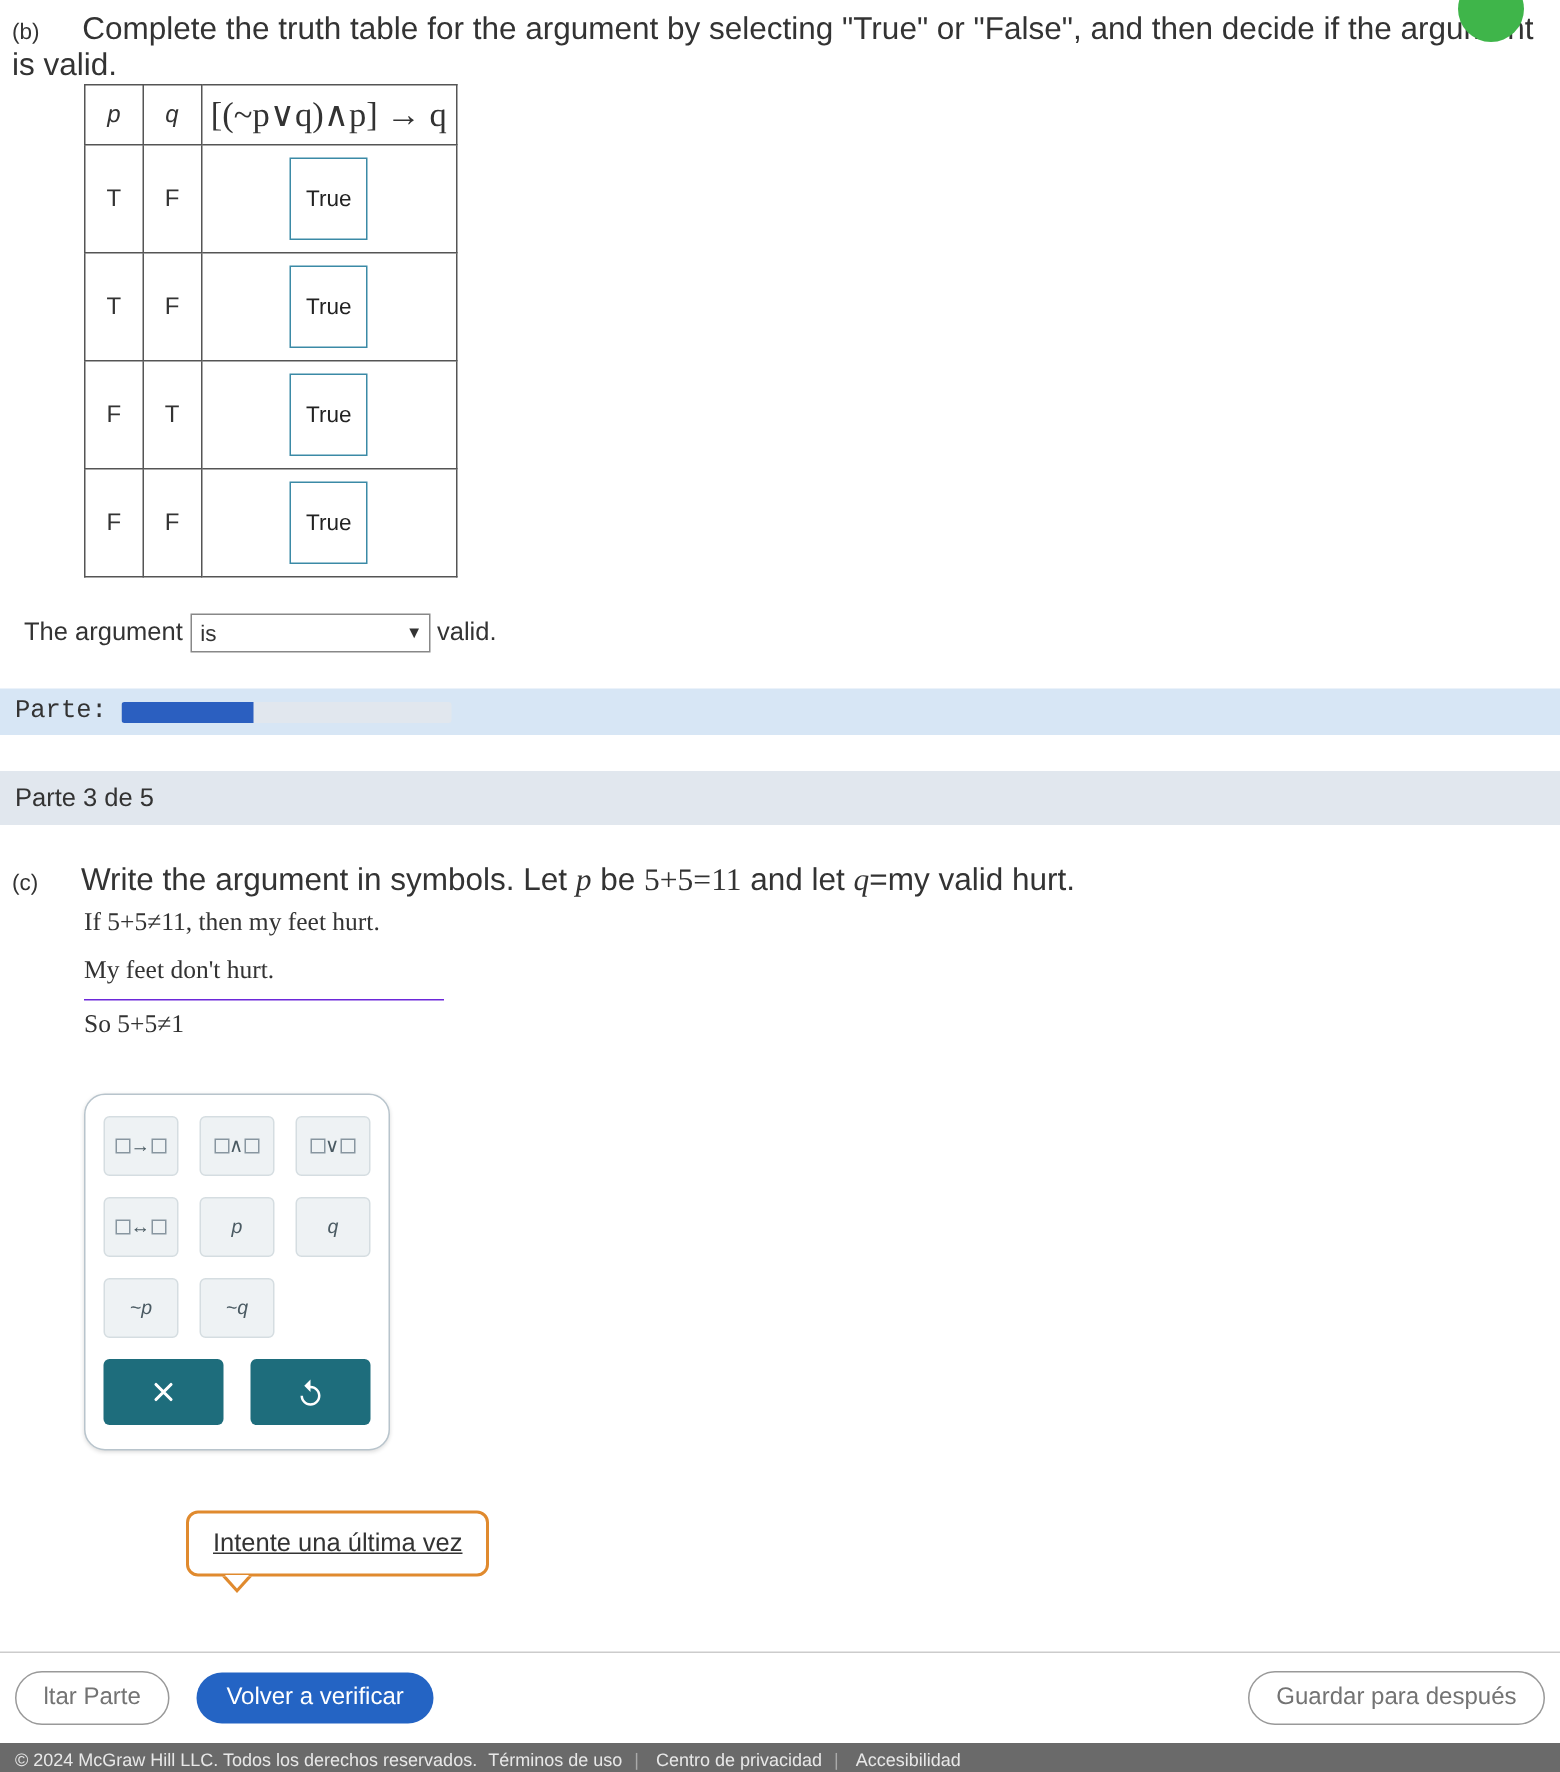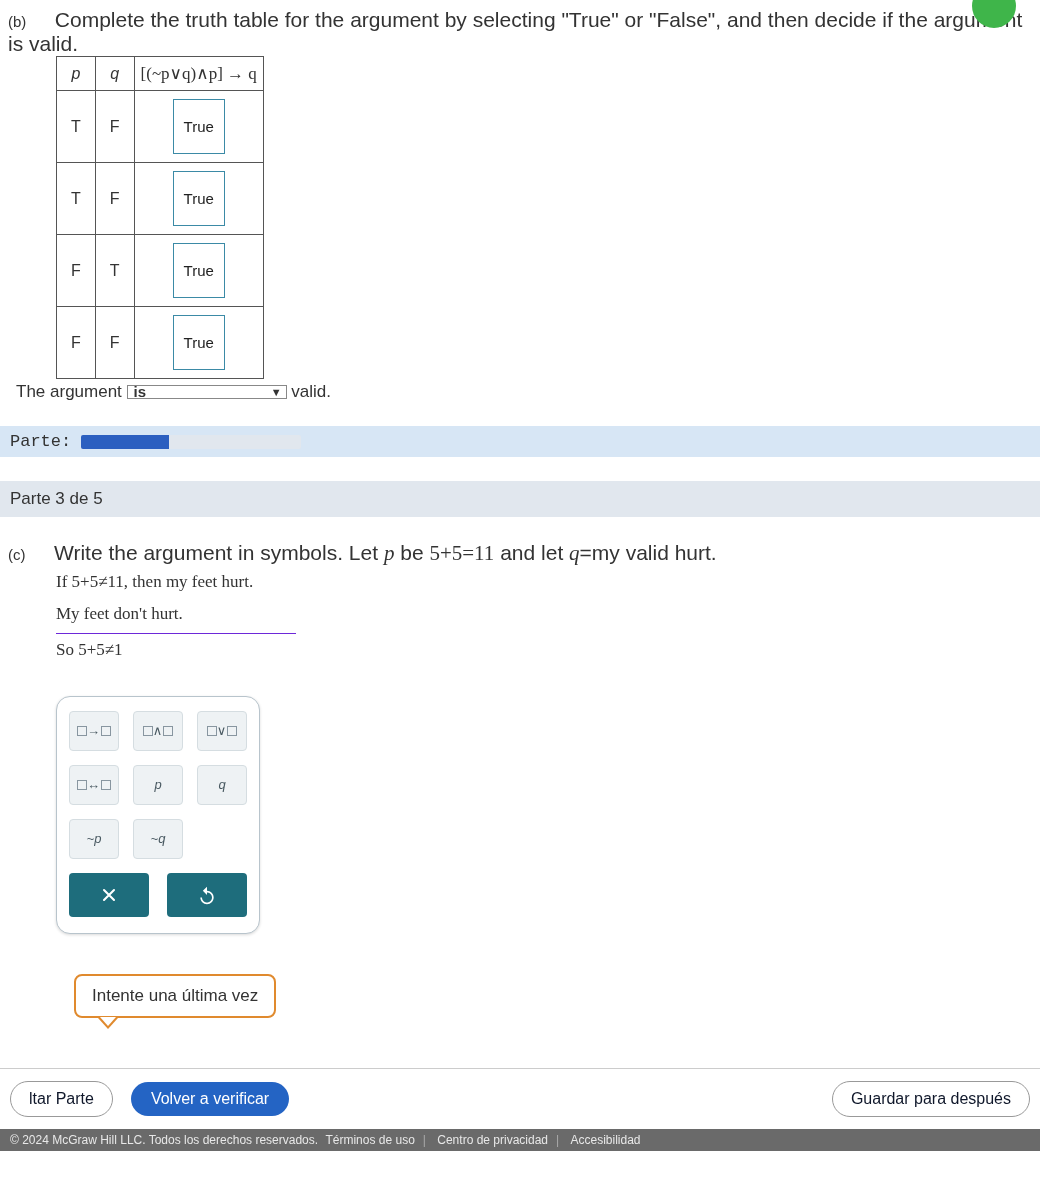--- a/index.html
+++ b/index.html
@@ -5,27 +5,27 @@
   * { box-sizing: border-box; margin: 0; padding: 0; }
   body { font-family: Arial, Helvetica, sans-serif; background: #fff; color: #333; width: 1040px; }
   .content { padding: 8px 8px 0 8px; }
   .part-label { font-size: 15px; color: #333; }
   .part-text { font-size: 21px; color: #333; margin: 4px 0 20px 24px; }
   .inline-pl { display:inline; }
 
   table.truth { border-collapse: collapse; margin-left: 48px; }
   table.truth th, table.truth td { border: 1px solid #555; text-align: center; font-size: 16px; }
   table.truth th { padding: 6px 12px; font-weight: normal; font-style: italic; }
-  table.truth th.formula { font-style: normal; padding: 6px 6px; font-family: 'Times New Roman', serif; font-size:17px;text-align:center; }
+  table.truth th.formula { font-style: normal; padding: 6px 6px; font-family: 'Times New Roman', serif; font-size:23px;text-align:center; }
   table.truth td { padding: 8px 14px; }
   .tf-btn { display:inline-block; border:1px solid #3b8aa6; background:#fff; color:#222; padding:18px 10px; font-size:15px; cursor:pointer;}
   .cell-wide { padding: 0 22px; }
 
-  .arg-line { margin: 3px 0 24px 8px; font-size:17px; }
-  .select { display:inline-flex; align-items:center; border:1px solid #888; background:#fff; padding:2px 4px 2px 6px; min-width:160px; height:14px; font-size:15px;font-weight:bold;}
+  .arg-line { margin: 24px 0 24px 8px; font-size:17px; }
+  .select { display:inline-flex; align-items:center; border:1px solid #888; background:#fff; padding:2px 4px 2px 6px; min-width:160px; height:26px; font-size:15px;}
   .select .sv { flex:1; }
   .tri { font-size:11px; margin-left:auto; }
 
   .parte-banner { background:#d7e6f5; padding: 6px 10px; font-size:17px; display:flex; align-items:center; gap:10px; margin-top:20px;font-family:Liberation Mono, monospace;}
   .progress { width:220px; height:14px; background:#e1e7ee; border-radius:2px; position:relative; overflow:hidden;}
   .progress-fill { height:100%; background:#2b5fc0; width:40%; }
 
   .parte3 { background:#e1e7ee; padding:8px 10px; font-size:17px; margin-top:24px;}
 
   .partc { padding: 24px 8px 20px 8px; }
@@ -44,27 +44,27 @@
 
   .palette { border:1px solid #b8c4cc; border-radius:14px; padding:14px 12px 16px 12px; box-shadow:0 1px 3px rgba(0,0,0,0.15); background:#fff;}
   .pal-row { display:flex; gap:14px; margin-bottom:14px;}
   .pal-btn { width:50px; height:40px; background:#eef2f4; border:1px solid #d5dde1; border-radius:4px; display:flex; align-items:center; justify-content:center; font-size:14px; color:#4a5a62; cursor:pointer; font-family:Arial,sans-serif;}
   .pal-btn.sq { font-size:13px; letter-spacing:1px;}
   .pal-btn.sm { font-size:13px; font-style:italic;}
   .action-row { display:flex; gap:18px; margin-top:6px;}
   .act-btn { flex:1; height:44px; background:#1e6d7c; border:none; border-radius:4px; color:#fff; display:flex; align-items:center; justify-content:center; font-size:20px; cursor:pointer;}
   .act-btn svg { width:20px; height:20px; fill:#fff;}
 
-  .tooltip { margin: 40px 0 30px 66px; position:relative; display:inline-block;}
+  .tooltip { margin: 40px 0 30px 116px; position:relative; display:inline-block;text-decoration:underline;}
   .tooltip-box { border:2px solid #e08a2e; background:#fff; border-radius:8px; padding:10px 16px; font-size:17px; color:#333;}
   .tooltip-tail { position:absolute; bottom:-11px; left:24px; width:0; height:0; border-left:10px solid transparent; border-right:10px solid transparent; border-top:11px solid #e08a2e;}
   .tooltip-tail::after{ content:''; position:absolute; top:-12px; left:-8px; width:0; height:0; border-left:8px solid transparent; border-right:8px solid transparent; border-top:9px solid #fff;}
 
   .bottom-bar { border-top:1px solid #ccc; padding:12px 10px; display:flex; align-items:center; gap:18px; background:#fff;}
-  .btn-outline { border:1px solid #999; background:#fff; color:#0f172a; border-radius:22px; padding:8px 18px; font-size:16px; cursor:pointer;text-align:center;}
+  .btn-outline { border:1px solid #999; background:#fff; color:#737373; border-radius:22px; padding:8px 18px; font-size:16px; cursor:pointer;text-align:center;}
   .btn-primary { border:none; background:#2464c4; color:#fff; border-radius:22px; padding:8px 20px; font-size:16px; cursor:pointer;}
   .copyright { background:#6a6a6a; color:#e8e8e8; font-size:12px; padding:4px 10px; text-align:left;}
   .copyright a { color:#e8e8e8; text-decoration:none; margin:0 4px;}
   .checkcircle { position:absolute; top:-16px; right:24px; width:44px; height:44px; border-radius:50%; background:#3fb54a;}
   .rel { position:relative;}
   .sqph { display:inline-block; width:10px; height:10px; border:1px solid #8896a0; vertical-align:middle;}
   .sep { color:#aaa; margin:0 4px;}
 </style>
 </head>
 <body>

